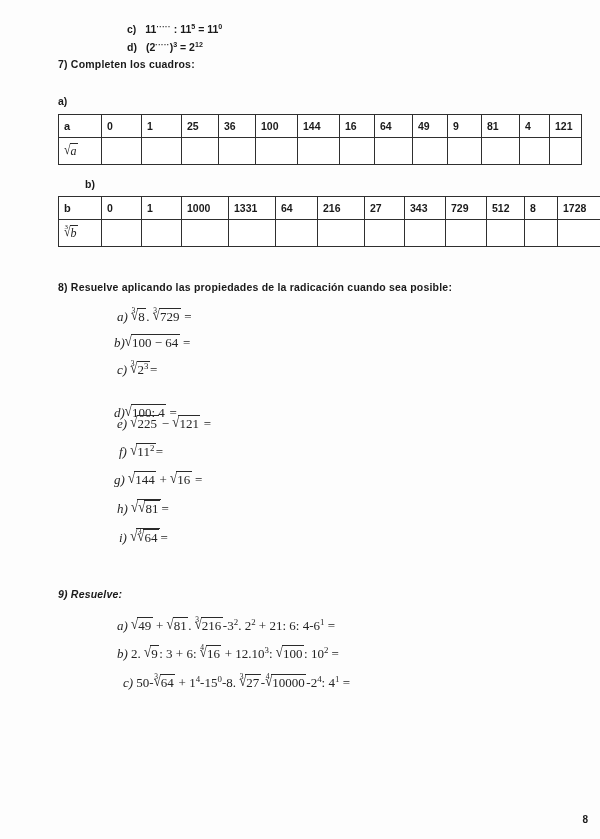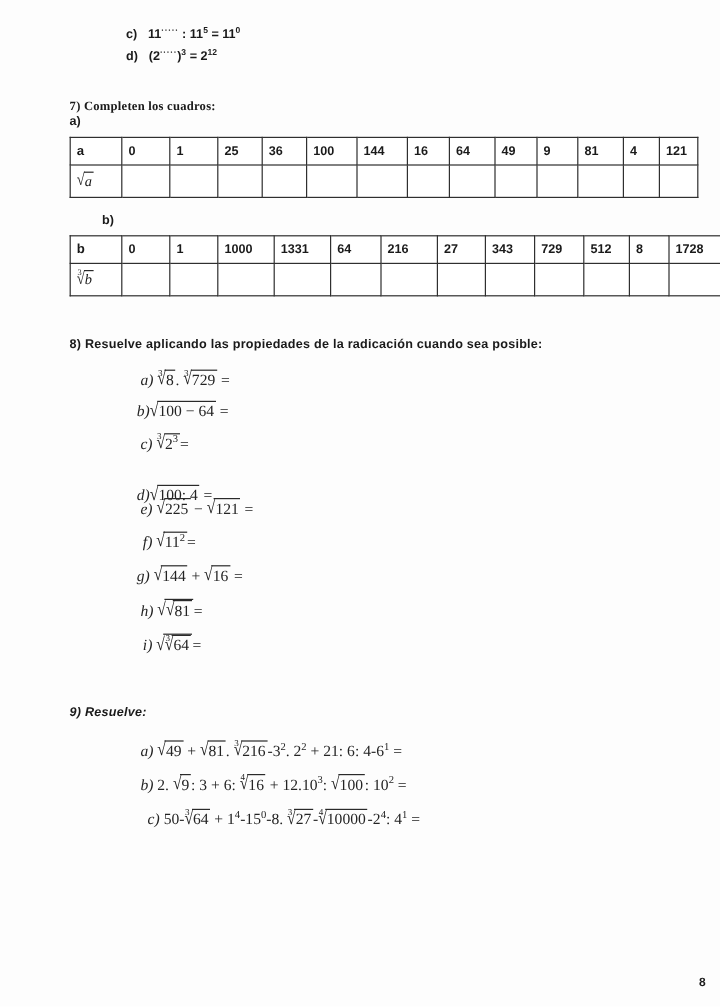--- a/index.html
+++ b/index.html
@@ -48,20 +48,21 @@
     font-family: "Liberation Serif", serif;
   }
 
   
   .toptext {
     font-family: "Liberation Sans", sans-serif;
     font-size: 10.5px;
     font-weight: bold;
     color: #1a1a1a;
     white-space: nowrap;
+    margin-left: 22px;
   }
   .toptext .lbl { margin-right: 9px; }
   sup { font-size: 0.68em; vertical-align: super; line-height: 0; }
   .blankdots {
     font-size: 0.68em;
     vertical-align: super;
     letter-spacing: 0.5px;
     line-height: 0;
   }
 
@@ -147,21 +148,21 @@
   </div>
 
   <div style="position:absolute; left:105px; top:37px;">
     <span class="toptext">
       <span class="lbl">d)</span><span>(2</span><span class="blankdots">·····</span><span>)</span><sup>3</sup>
       <span>=</span>
       <span>2</span><sup>12</sup>
     </span>
   </div>
 
-  <div class="heading" style="position:absolute; left:58px; top:84px;font-family:Liberation Serif, serif;">7) Completen los cuadros:</div>
+  <div class="heading" style="position:absolute; left:58px; top:58px;">7) Completen los cuadros:</div>
 
   <div class="sublabel" style="position:absolute; left:58px; top:95px;">a)</div>
 
   <table class="tbl" style="left:58px; top:114px; width:523px;">
     <colgroup>
       <col style="width:43px">
         <col style="width:40px">
         <col style="width:40px">
       <col style="width:37px">
         <col style="width:37px">

